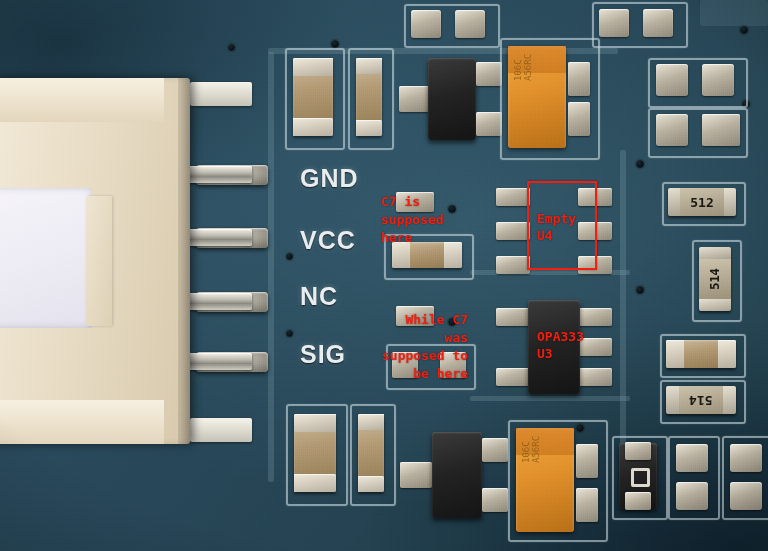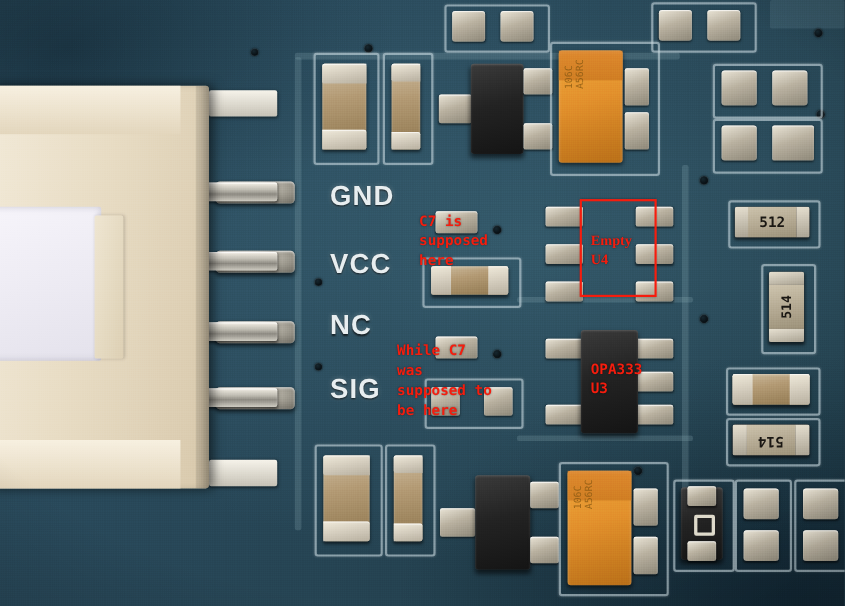--- a/index.html
+++ b/index.html
@@ -295,25 +295,25 @@
 
   </div>
 
   <div class="grain"></div>
   <div class="vign"></div>
 
   <div class="anno" style="left:381px;top:193px;">C7 is
 supposed
 here</div>
 
-  <div class="anno" style="left:361px;top:311px;">While C7
+  <div class="anno" style="left:382px;top:311px;text-align:right;">While C7
 was
 supposed to
 be here</div>
 
   <div class="annobox" style="left:527px;top:181px;width:66px;height:85px;"></div>
-  <div class="annolbl" style="left:537px;top:210px;font-family:Liberation Serif, serif;">Empty
+  <div class="annolbl" style="left:537px;top:210px;">Empty
 U4</div>
 
   <div class="annolbl" style="left:537px;top:328px;">OPA333
 U3</div>
 
 </div>
 
 </body></html>

